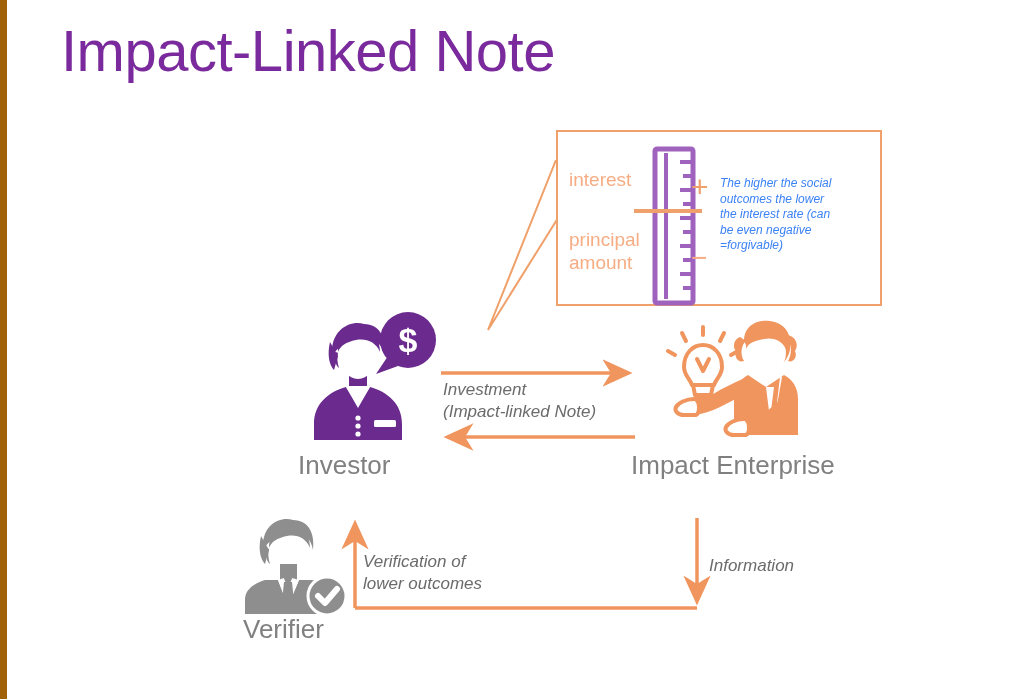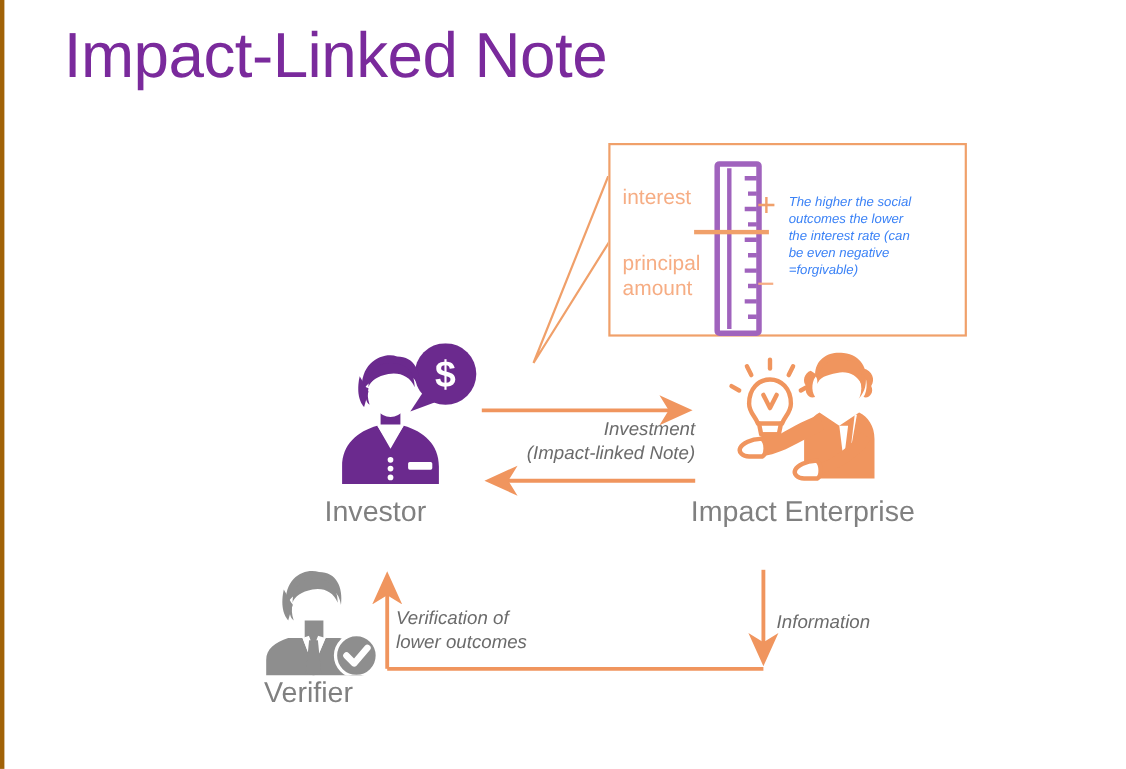--- a/index.html
+++ b/index.html
@@ -7,21 +7,21 @@
     padding: 0;
     background: #ffffff;
   }
   #slide {
     position: relative;
     width: 1024px;
     height: 699px;
     background: #ffffff;
     overflow: hidden;
     font-family: "Liberation Sans", sans-serif;
-    border-left: 4px solid #a16207;
+    border-left: 7px solid #a16207;
     box-sizing: border-box;
   }
 
   
   #title {
     position: absolute;
     left: 54px;
     top: 18px;
     font-size: 58px;
     font-weight: 300;
@@ -131,21 +131,21 @@
     width: 1024px;
     height: 699px;
     pointer-events: none;
   }
   .flow-label {
     position: absolute;
     color: #6b6b6b;
     font-size: 17px;
     font-style: italic;
     line-height: 1.32;
-    text-align: right;
+    text-align: left;
     white-space: pre-line;
   }
   #label-investment { left: 436px; top: 379px; width: 192px; }
   #label-interest-repayment { left: 452px; top: 443px; width: 160px; }
   #label-verification {
     left: 356px; top: 551px; width: 140px;
     text-align: left;
   }
   #label-information {
     left: 702px; top: 555px; width: 120px;

